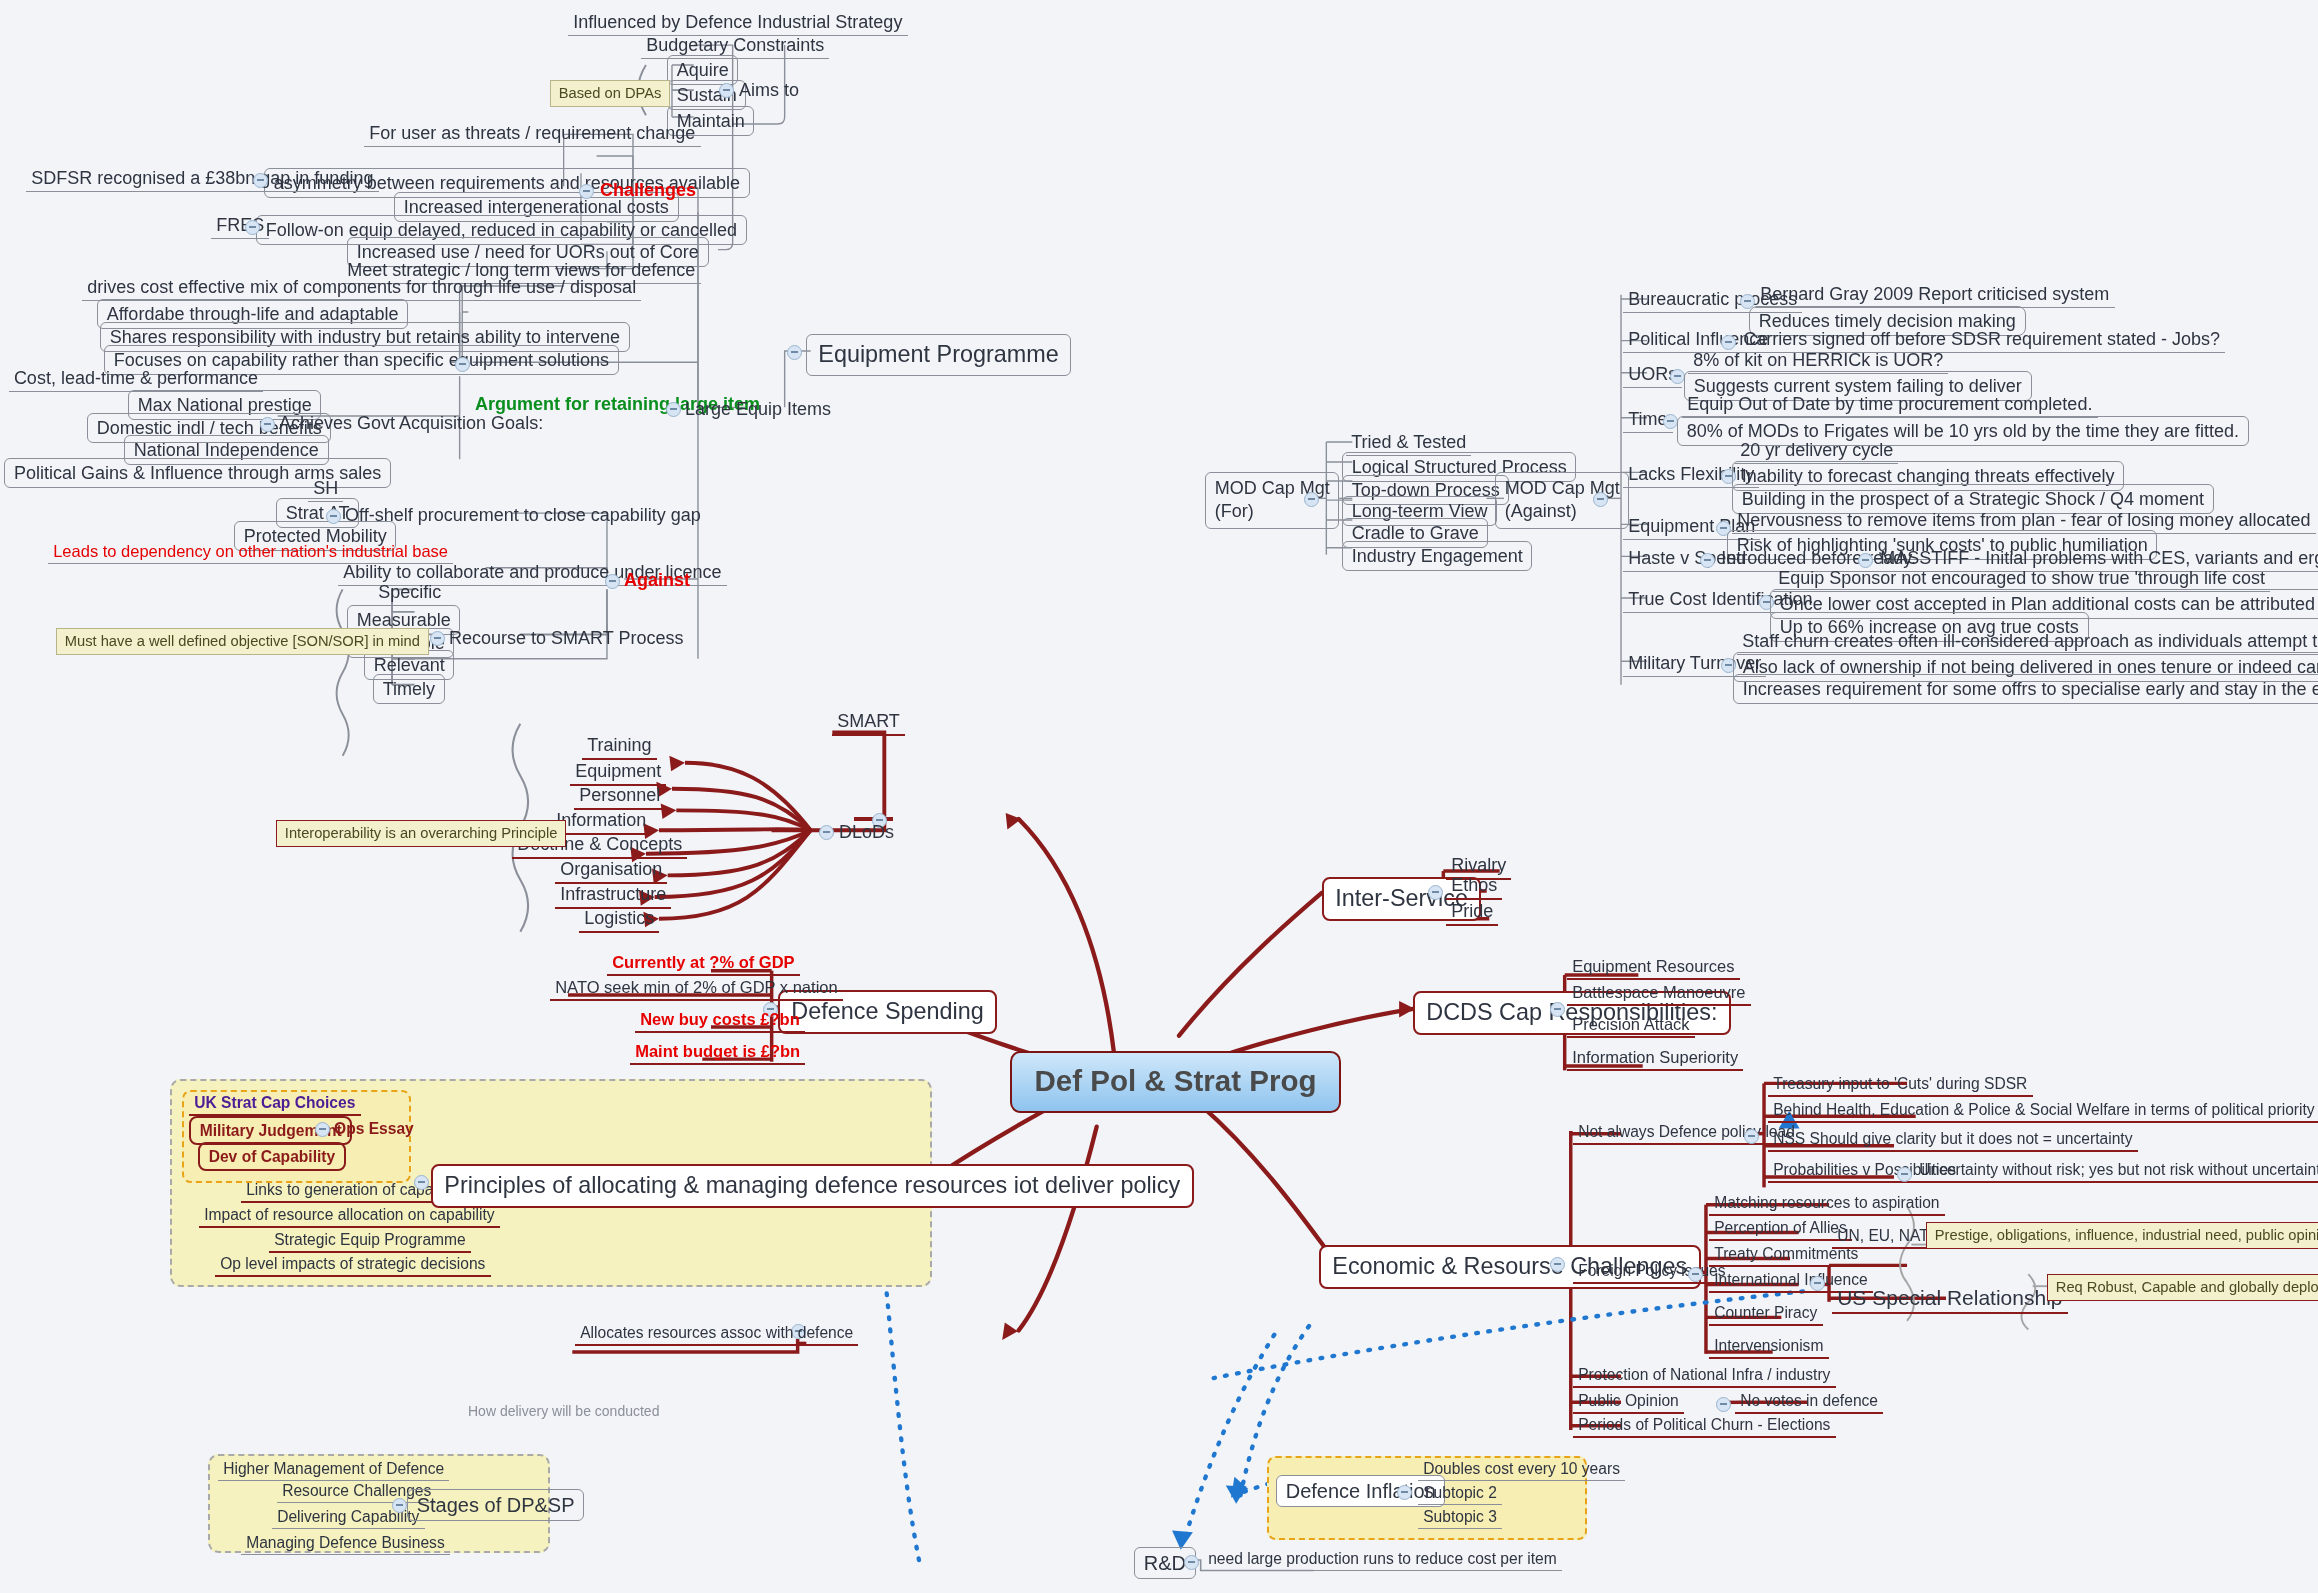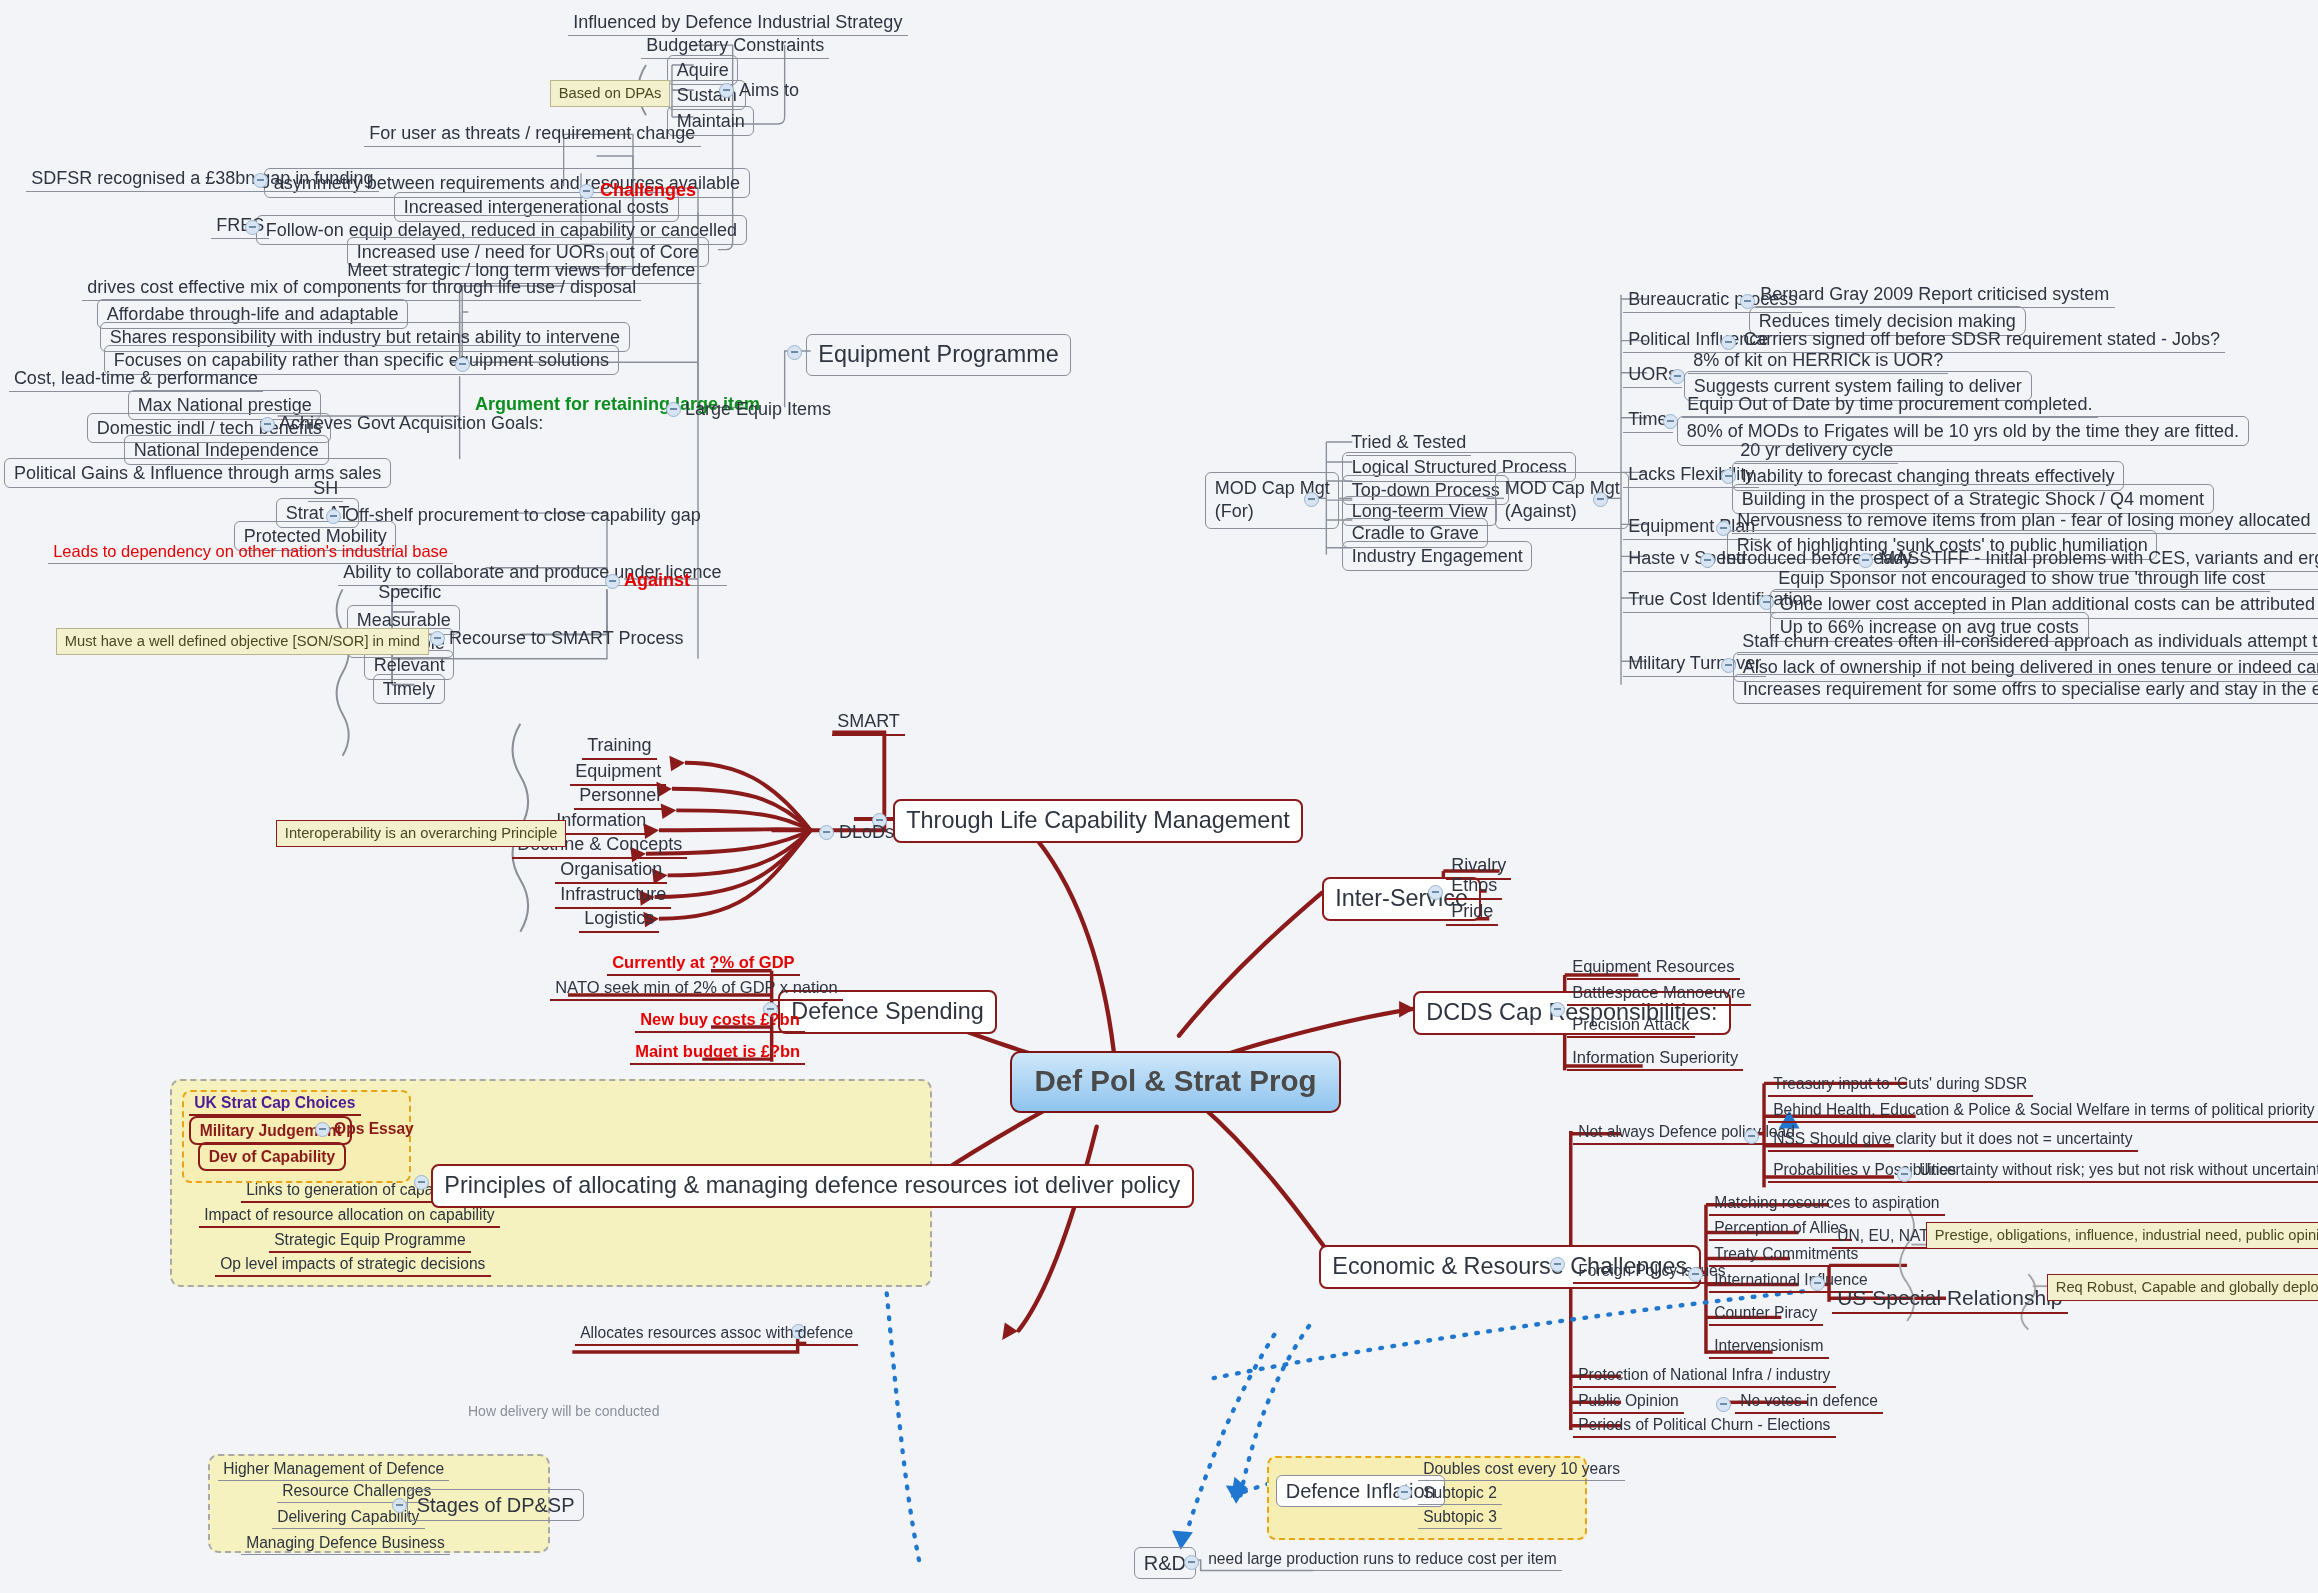--- a/index.html
+++ b/index.html
@@ -392,21 +392,20 @@
   <div class="nd ul" style="left:1773px;top:568px;">Equip Sponsor not encouraged to show true 'through life cost</div>
   <div class="nd bx" style="left:1770px;top:589px;">Once lower cost accepted in Plan additional costs can be attributed</div>
   <div class="nd bx" style="left:1770px;top:612px;">Up to 66% increase on avg true costs</div>
 
   <div class="nd ul" style="left:1623px;top:653px;">Military Turnover</div>
   <div class="tg" style="left:1721px;top:658px;"></div>
   <div class="nd ul" style="left:1737px;top:631px;">Staff churn creates often ill-considered approach as individuals attempt to 'make their mark'</div>
   <div class="nd bx" style="left:1733px;top:652px;">Also lack of ownership if not being delivered in ones tenure or indeed career.</div>
   <div class="nd bx" style="left:1733px;top:674px;">Increases requirement for some offrs to specialise early and stay in the equipment cycle to give continuity</div>
 
-  <div class="nd bx dk mid" style="left:893px;top:799px;">Through Life Capability Management</div>
   <div class="tg" style="left:872px;top:813px;"></div>
   <div class="nd ul dk" style="left:832px;top:711px;">SMART</div>
   <div class="nd" style="left:839px;top:822px;font-size:18px;">DLoDs</div>
   <div class="tg" style="left:819px;top:825px;"></div>
 
   <div class="nd ul dk" style="left:582px;top:735px;">Training</div>
   <div class="nd ul dk" style="left:570px;top:761px;">Equipment</div>
   <div class="nd ul dk" style="left:574px;top:785px;">Personnel</div>
   <div class="nd ul dk" style="left:551px;top:810px;">Information</div>
   <div class="nd ul dk" style="left:512px;top:834px;">Doctrine &amp; Concepts</div>

